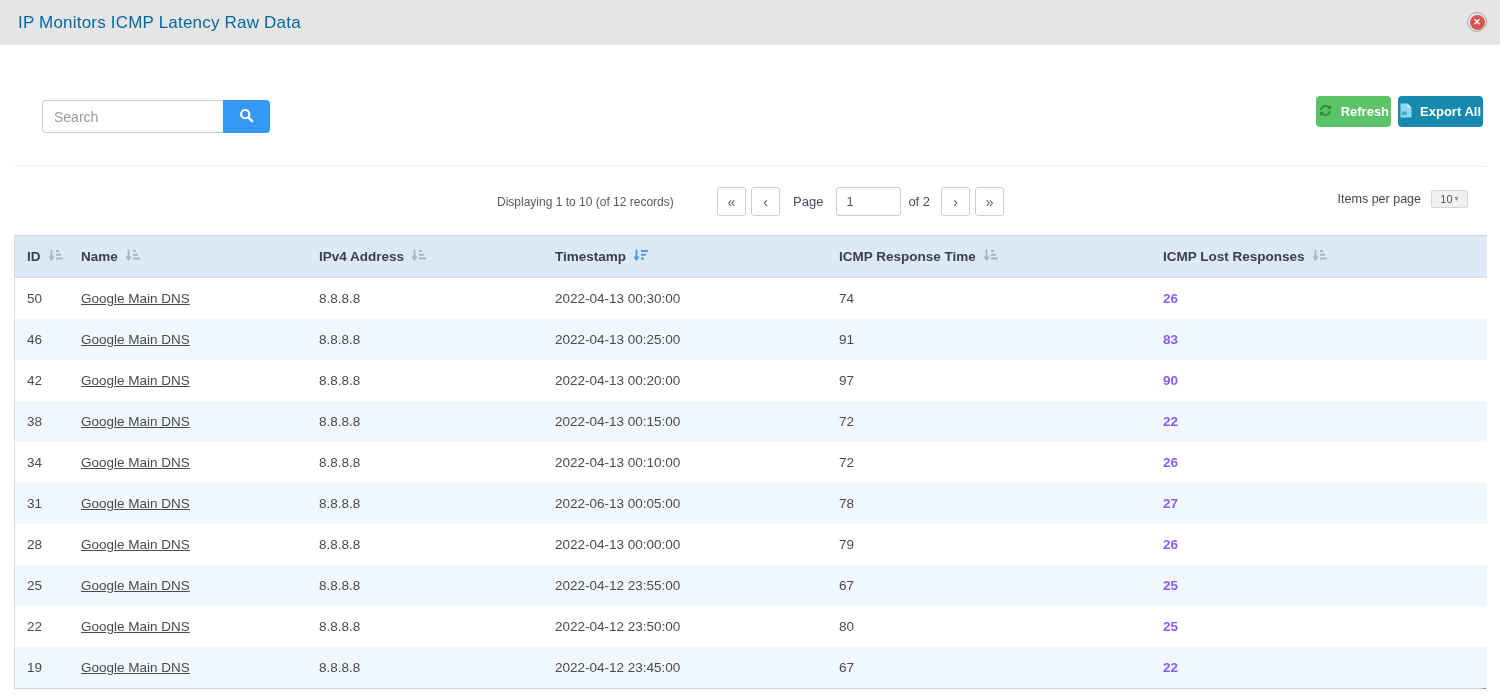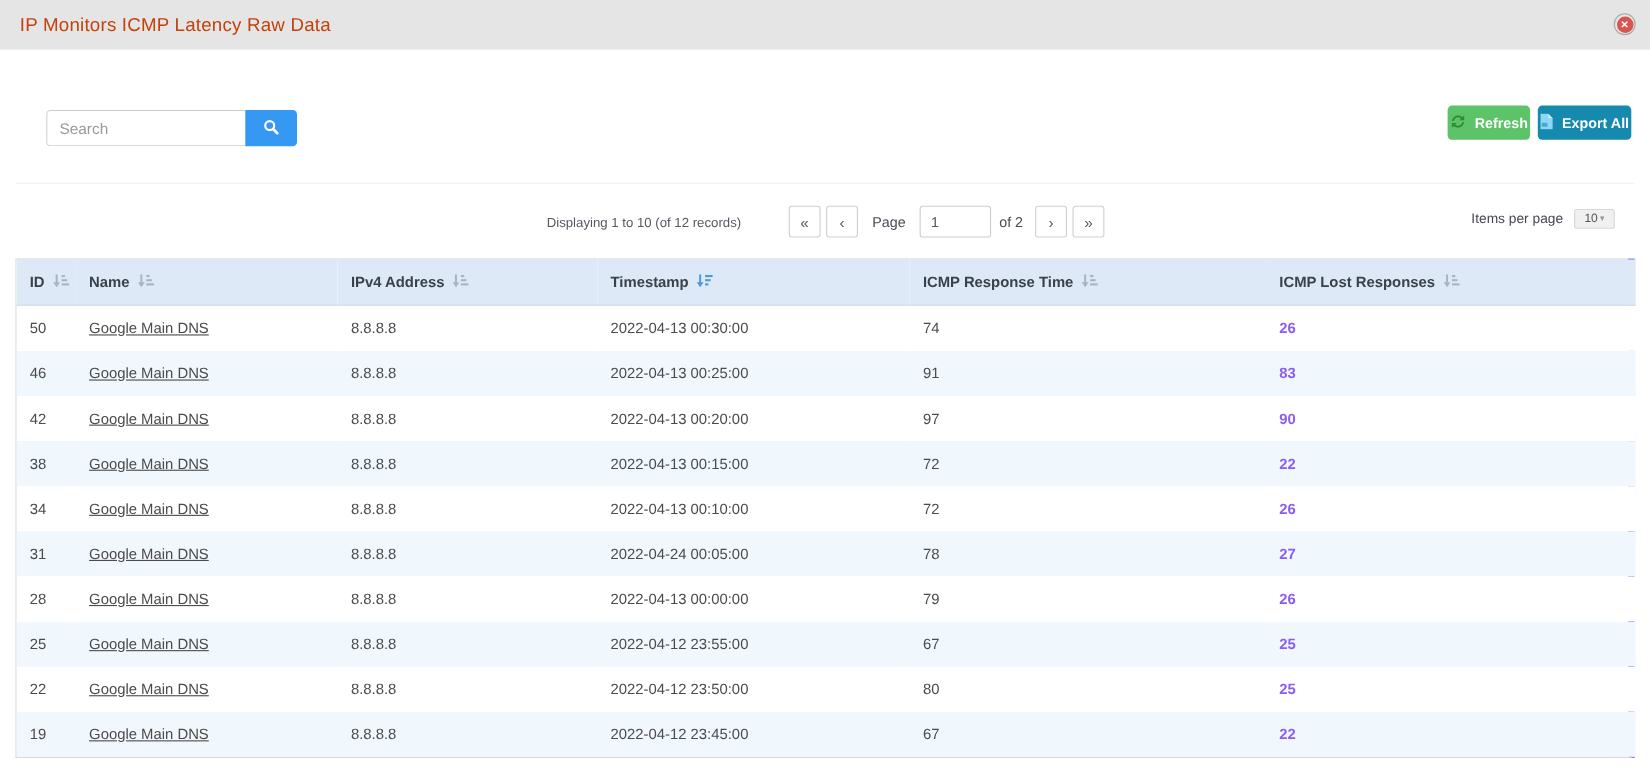--- a/index.html
+++ b/index.html
@@ -7,21 +7,21 @@
     width:1500px;height:700px;position:relative;overflow:hidden;
     background:#fff;font-family:"Liberation Sans",sans-serif;
     -webkit-font-smoothing:antialiased;
   }
   
   .titlebar{
     position:absolute;top:0;left:0;width:1500px;height:45px;
     background:#e5e5e5;display:flex;align-items:center;
     padding:0 18px;box-sizing:border-box;
   }
-  .title{font-size:17px;color:#c2410c;letter-spacing:.2px;}
+  .title{font-size:17px;color:#0369a1;letter-spacing:.2px;}
   .close-btn{
     position:absolute;top:12px;right:13px;width:20px;height:20px;
     border:1px solid #a8a8a8;border-radius:50%;background:transparent;
     display:flex;align-items:center;justify-content:center;cursor:pointer;
     box-sizing:border-box;
   }
   .close-inner{
     width:15px;height:15px;background:#d9534f;border-radius:50%;
     color:#fff;font-size:9px;font-weight:bold;line-height:15px;
     display:flex;align-items:center;justify-content:center;
@@ -275,21 +275,21 @@
           <td><a>Google Main DNS</a></td>
           <td>8.8.8.8</td>
           <td>2022-04-13 00:10:00</td>
           <td>72</td>
           <td class="col-lost">26</td>
         </tr>
         <tr>
           <td>31</td>
           <td><a>Google Main DNS</a></td>
           <td>8.8.8.8</td>
-          <td>2022-04-24 00:05:00</td>
+          <td>2022-06-13 00:05:00</td>
           <td>78</td>
           <td class="col-lost">27</td>
         </tr>
         <tr>
           <td>28</td>
           <td><a>Google Main DNS</a></td>
           <td>8.8.8.8</td>
           <td>2022-04-13 00:00:00</td>
           <td>79</td>
           <td class="col-lost">26</td>

